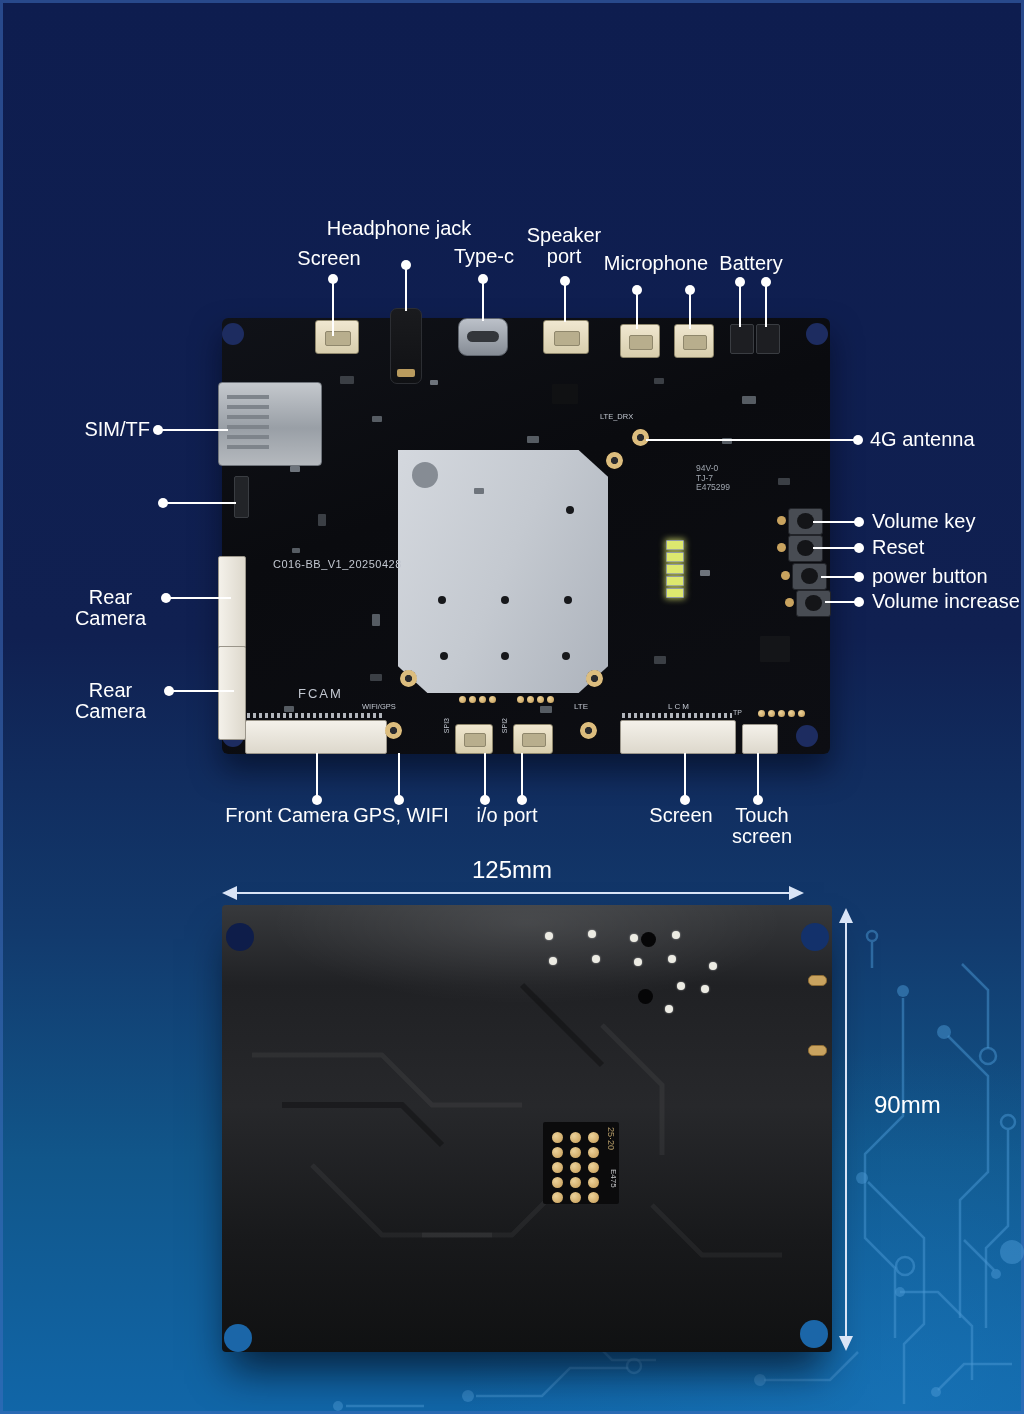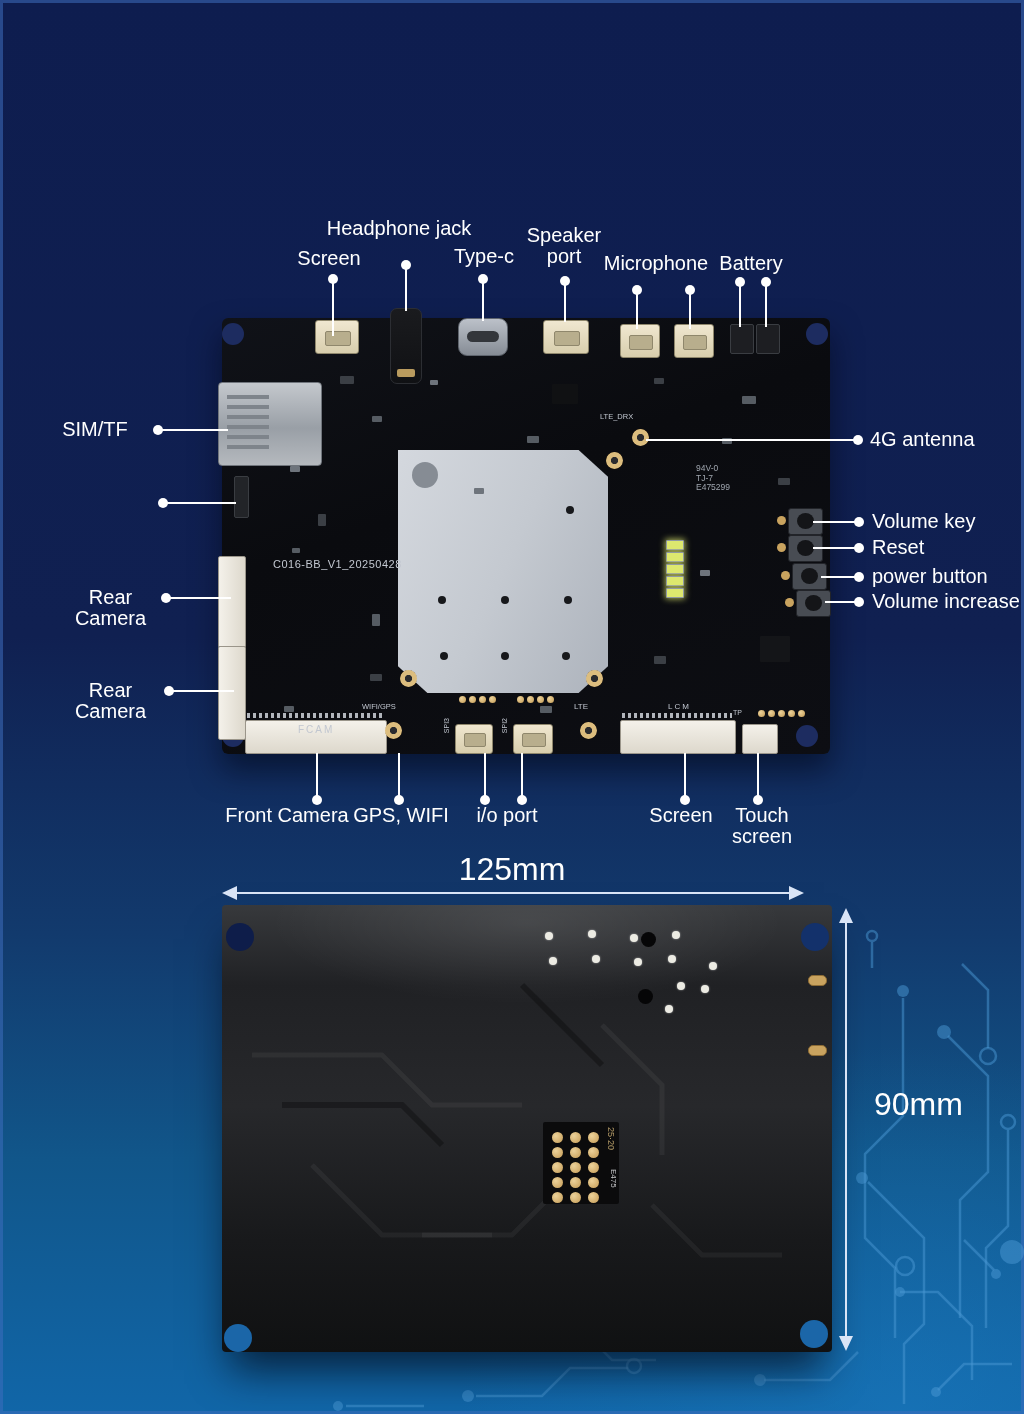--- a/index.html
+++ b/index.html
@@ -9,22 +9,22 @@
       radial-gradient(70% 42% at 88% 100%, rgba(28,125,195,.48), rgba(28,125,195,0) 62%),
       linear-gradient(180deg,#0e1d4f 0%,#102051 45%,#123a6d 66%,#11568a 82%,#1166a8 100%);
     box-shadow: inset 0 0 0 3px rgba(62,110,190,.55);}
   .circuit{position:absolute;left:0;top:0;z-index:1;}
   .title{position:absolute;left:0;top:58px;width:1024px;text-align:center;
     font-size:45px;font-weight:bold;letter-spacing:.5px;z-index:5;}
   .subtitle{position:absolute;left:0;top:140px;width:1024px;text-align:center;
     font-size:28px;font-weight:normal;z-index:5;}
   .lbl{position:absolute;font-size:20px;line-height:21px;color:#fff;white-space:pre-line;
     text-align:center;z-index:6;}
-  .lbl.al{text-align:left;} .lbl.ar{text-align:center;}
-  .dim-label{font-size:32px;}
+  .lbl.al{text-align:left;} .lbl.ar{text-align:right;}
+  .dim-label{font-size:24px;}
   .lv{position:absolute;width:2px;background:#fff;z-index:4;}
   .lh{position:absolute;height:2px;background:#fff;z-index:4;}
   .dot{position:absolute;width:10px;height:10px;border-radius:50%;background:#fff;z-index:4;}
   
   .board-front{position:absolute;left:222px;top:318px;width:608px;height:436px;z-index:2;
     background:linear-gradient(160deg,#101218 0%,#0a0b0f 40%,#0d0e13 100%);
     border-radius:6px;box-shadow:0 16px 30px rgba(2,6,20,.55);}
   .hole{position:absolute;width:22px;height:22px;border-radius:50%;background:#1d2c60;}
   .jst{position:absolute;background:linear-gradient(180deg,#f0e7d0,#d8cead);
     border:1px solid #8f876c;border-radius:3px;}
@@ -184,21 +184,21 @@
     <div class="btn" style="left:574px;top:272px"></div>
 
     <div class="led" style="left:444px;top:222px"></div>
     <div class="led" style="left:444px;top:234px"></div>
     <div class="led" style="left:444px;top:246px"></div>
     <div class="led" style="left:444px;top:258px"></div>
     <div class="led" style="left:444px;top:270px"></div>
 
     <div class="dash" style="left:25px;top:395px;width:136px"></div>
     <div class="fpc hz" style="left:23px;top:402px;width:140px;height:32px"></div>
-    <div class="silk" style="left:76px;top:406px;font-size:10px;letter-spacing:2px">FCAM</div>
+    <div class="silk" style="left:76px;top:369px;font-size:13px;letter-spacing:2px">FCAM</div>
     <div class="ufl" style="left:163px;top:404px"></div>
     <div class="silk" style="left:140px;top:385px;font-size:7.5px">WIFI/GPS</div>
     <div class="vsilk" style="left:221px;top:400px;font-size:7px">SPI3</div>
     <div class="jst" style="left:233px;top:406px;width:36px;height:28px"></div>
     <div class="vsilk" style="left:279px;top:400px;font-size:7px">SPI2</div>
     <div class="jst" style="left:291px;top:406px;width:38px;height:28px"></div>
     <div class="ufl" style="left:358px;top:404px"></div>
     <div class="silk" style="left:352px;top:385px;font-size:8px">LTE</div>
     <div class="dash" style="left:400px;top:395px;width:110px"></div>
     <div class="fpc hz" style="left:398px;top:402px;width:114px;height:32px"></div>

